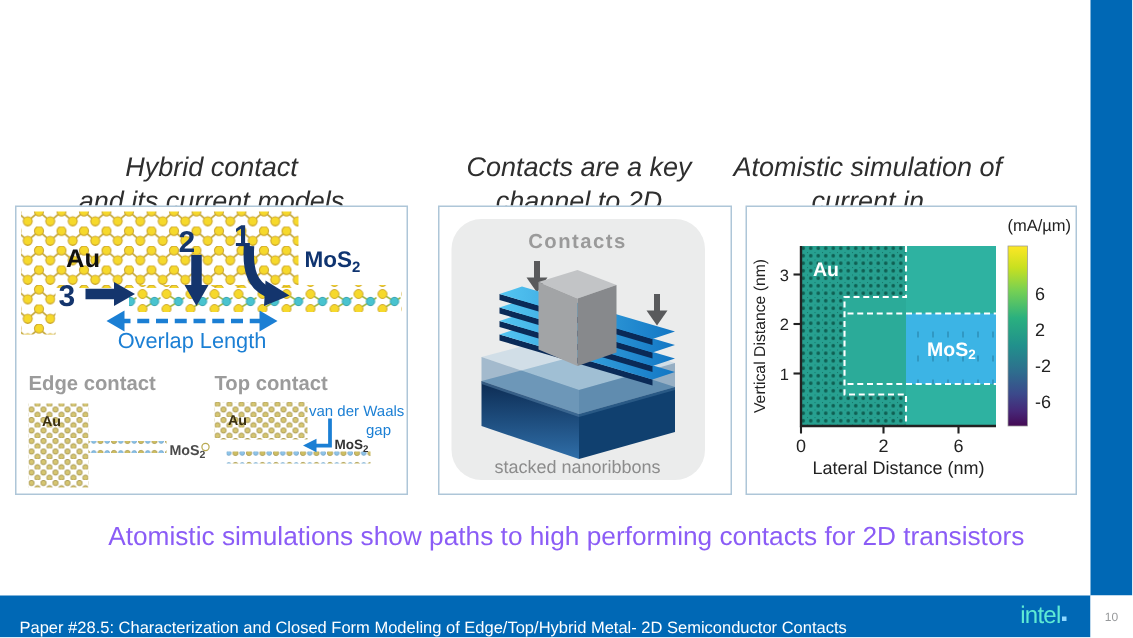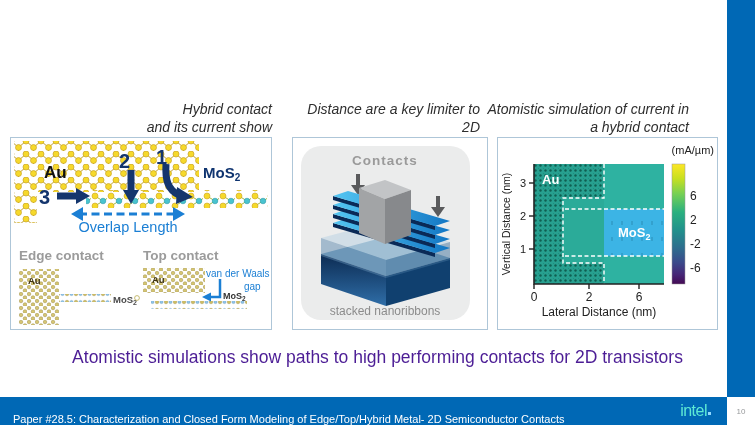--- a/index.html
+++ b/index.html
@@ -2,53 +2,53 @@
 <html><head>
 <meta charset="utf-8">
 <style>
   html,body{margin:0;padding:0;background:#fff;}
   .slide{position:relative;width:755px;height:425px;background:#ffffff;overflow:hidden;
          font-family:"Liberation Sans",sans-serif;}
   .side-bar{position:absolute;right:0;top:0;width:28px;height:397px;background:#0068b5;}
   .header{position:absolute;left:13px;top:24px;width:700px;}
   .header h1{margin:0;font-size:23px;font-weight:bold;color:#04458c;letter-spacing:-0.3px;}
   .header p{margin:4px 0 0 0;font-size:16.5px;color:#00a3e0;}
-  .caption{position:absolute;top:100px;text-align:right;font-style:italic;font-size:14px;
+  .caption{position:absolute;top:100px;text-align:center;font-style:italic;font-size:18px;
            color:#2e2e2e;line-height:1.3;}
   .caption.c-left{left:10px;width:262px;}
   .caption.c-mid{left:292px;width:188px;}
   .caption.c-right{left:468px;width:221px;}
   .panel{position:absolute;top:137px;height:193px;border:1.5px solid #aec6d8;background:#fff;box-sizing:border-box;}
   .p-left{left:10px;width:262px;}
   .p-mid{left:292px;width:196px;}
   .p-right{left:497px;width:221px;}
-  .tagline{position:absolute;top:347px;left:0;width:755px;text-align:center;font-size:17.5px;color:#4c1d95;}
+  .tagline{position:absolute;top:347px;left:0;width:755px;text-align:center;font-size:17.5px;color:#8b5cf6;}
   .footer{position:absolute;left:0;bottom:0;width:727px;height:28px;background:#0068b5;
           display:flex;align-items:flex-end;}
   .footer-text{color:#ffffff;font-size:11px;margin-left:13px;}
   .intel-logo{position:absolute;right:16px;bottom:5px;color:#5eead4;font-size:16px;letter-spacing:-0.5px;}
   .intel-dot{display:inline-block;width:3px;height:3px;background:#8fd8ff;margin-left:1px;margin-bottom:1px;}
   .page-num{position:absolute;right:0;bottom:0;width:28px;height:28px;background:#ffffff;
             color:#97999b;font-size:8px;display:flex;align-items:center;justify-content:center;text-align:center;}
   svg text{font-family:"Liberation Sans",sans-serif;}
 </style>
 </head>
 <body>
 
 <div class="slide">
 
   <div class="side-bar"></div>
 
 
   <div class="caption c-left">
     <div>Hybrid contact</div>
-    <div>and its current show</div>
+    <div>and its current models</div>
   </div>
   <div class="caption c-mid">
-    <div>Distance are a key limiter to 2D</div>
+    <div>Contacts are a key channel to 2D</div>
     <div>transistor performance</div>
   </div>
   <div class="caption c-right">
     <div>Atomistic simulation of current in</div>
     <div>a hybrid contact</div>
   </div>
 
   <div class="panel p-left">
     <svg width="259" height="190" viewBox="0 0 259 190">
       <defs>

